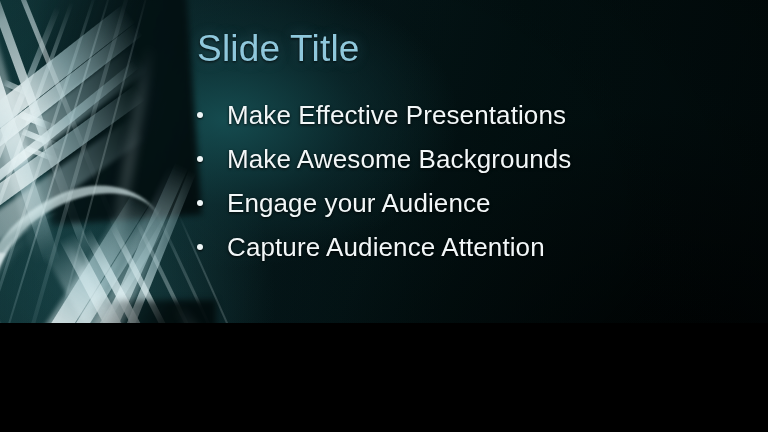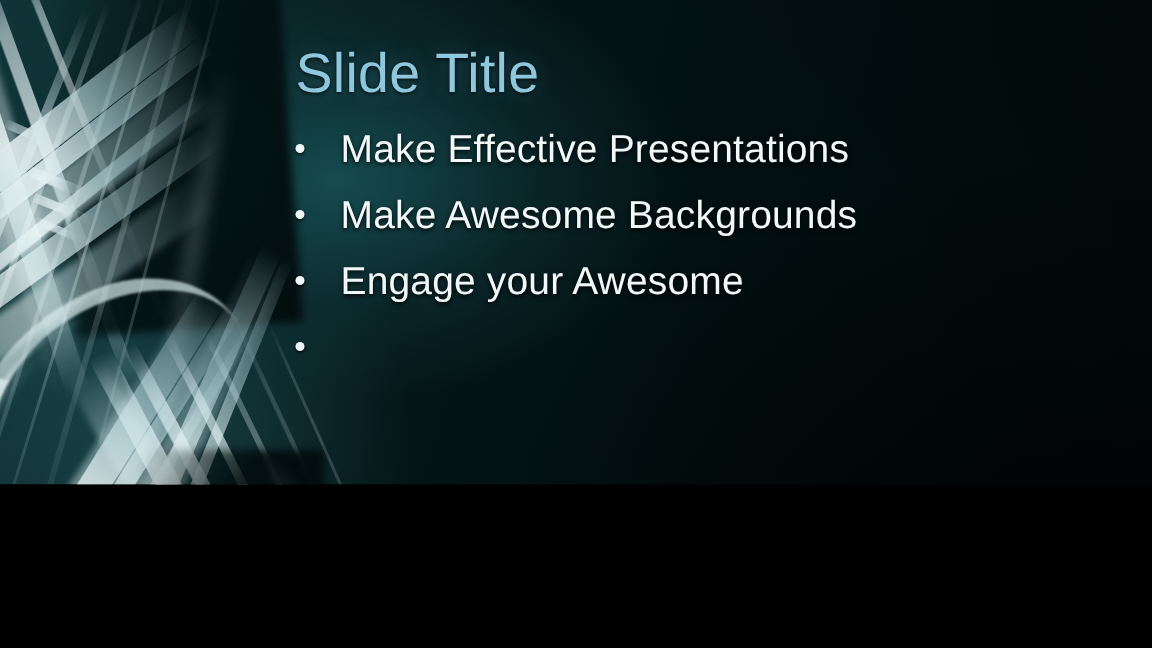--- a/index.html
+++ b/index.html
@@ -43,21 +43,21 @@
   .dimmer{opacity:.2;}
 
   
   #title{
     position:absolute;left:197px;top:28px;
     font-size:37px;font-weight:300;letter-spacing:.2px;
     color:#8fc8dc;
     text-shadow:0 1px 3px rgba(0,0,0,.85), 0 0 14px rgba(120,190,215,.28);
     white-space:nowrap;
   }
-  #bullets{position:absolute;left:197px;top:77px;width:520px;}
+  #bullets{position:absolute;left:197px;top:93px;width:520px;}
   .bullet-row{
     position:relative;height:44px;display:flex;align-items:center;
   }
   .dot{
     width:6px;height:6px;border-radius:50%;
     background:#eef6f7;flex:0 0 auto;margin-right:0;
     box-shadow:0 1px 2px rgba(0,0,0,.8);
   }
   .btxt{
     margin-left:24px;
@@ -153,20 +153,21 @@
     <div class="bullet-row">
       <span class="dot"></span>
       <span class="btxt">Make Effective Presentations</span>
     </div>
     <div class="bullet-row">
       <span class="dot"></span>
       <span class="btxt">Make Awesome Backgrounds</span>
     </div>
     <div class="bullet-row">
       <span class="dot"></span>
-      <span class="btxt">Engage your Awesome</span>
+      <span class="btxt">Engage your Audience</span>
     </div>
     <div class="bullet-row">
       <span class="dot"></span>
+      <span class="btxt">Capture Audience Attention</span>
     </div>
   </div>
 
 </div>
 
 </body></html>

